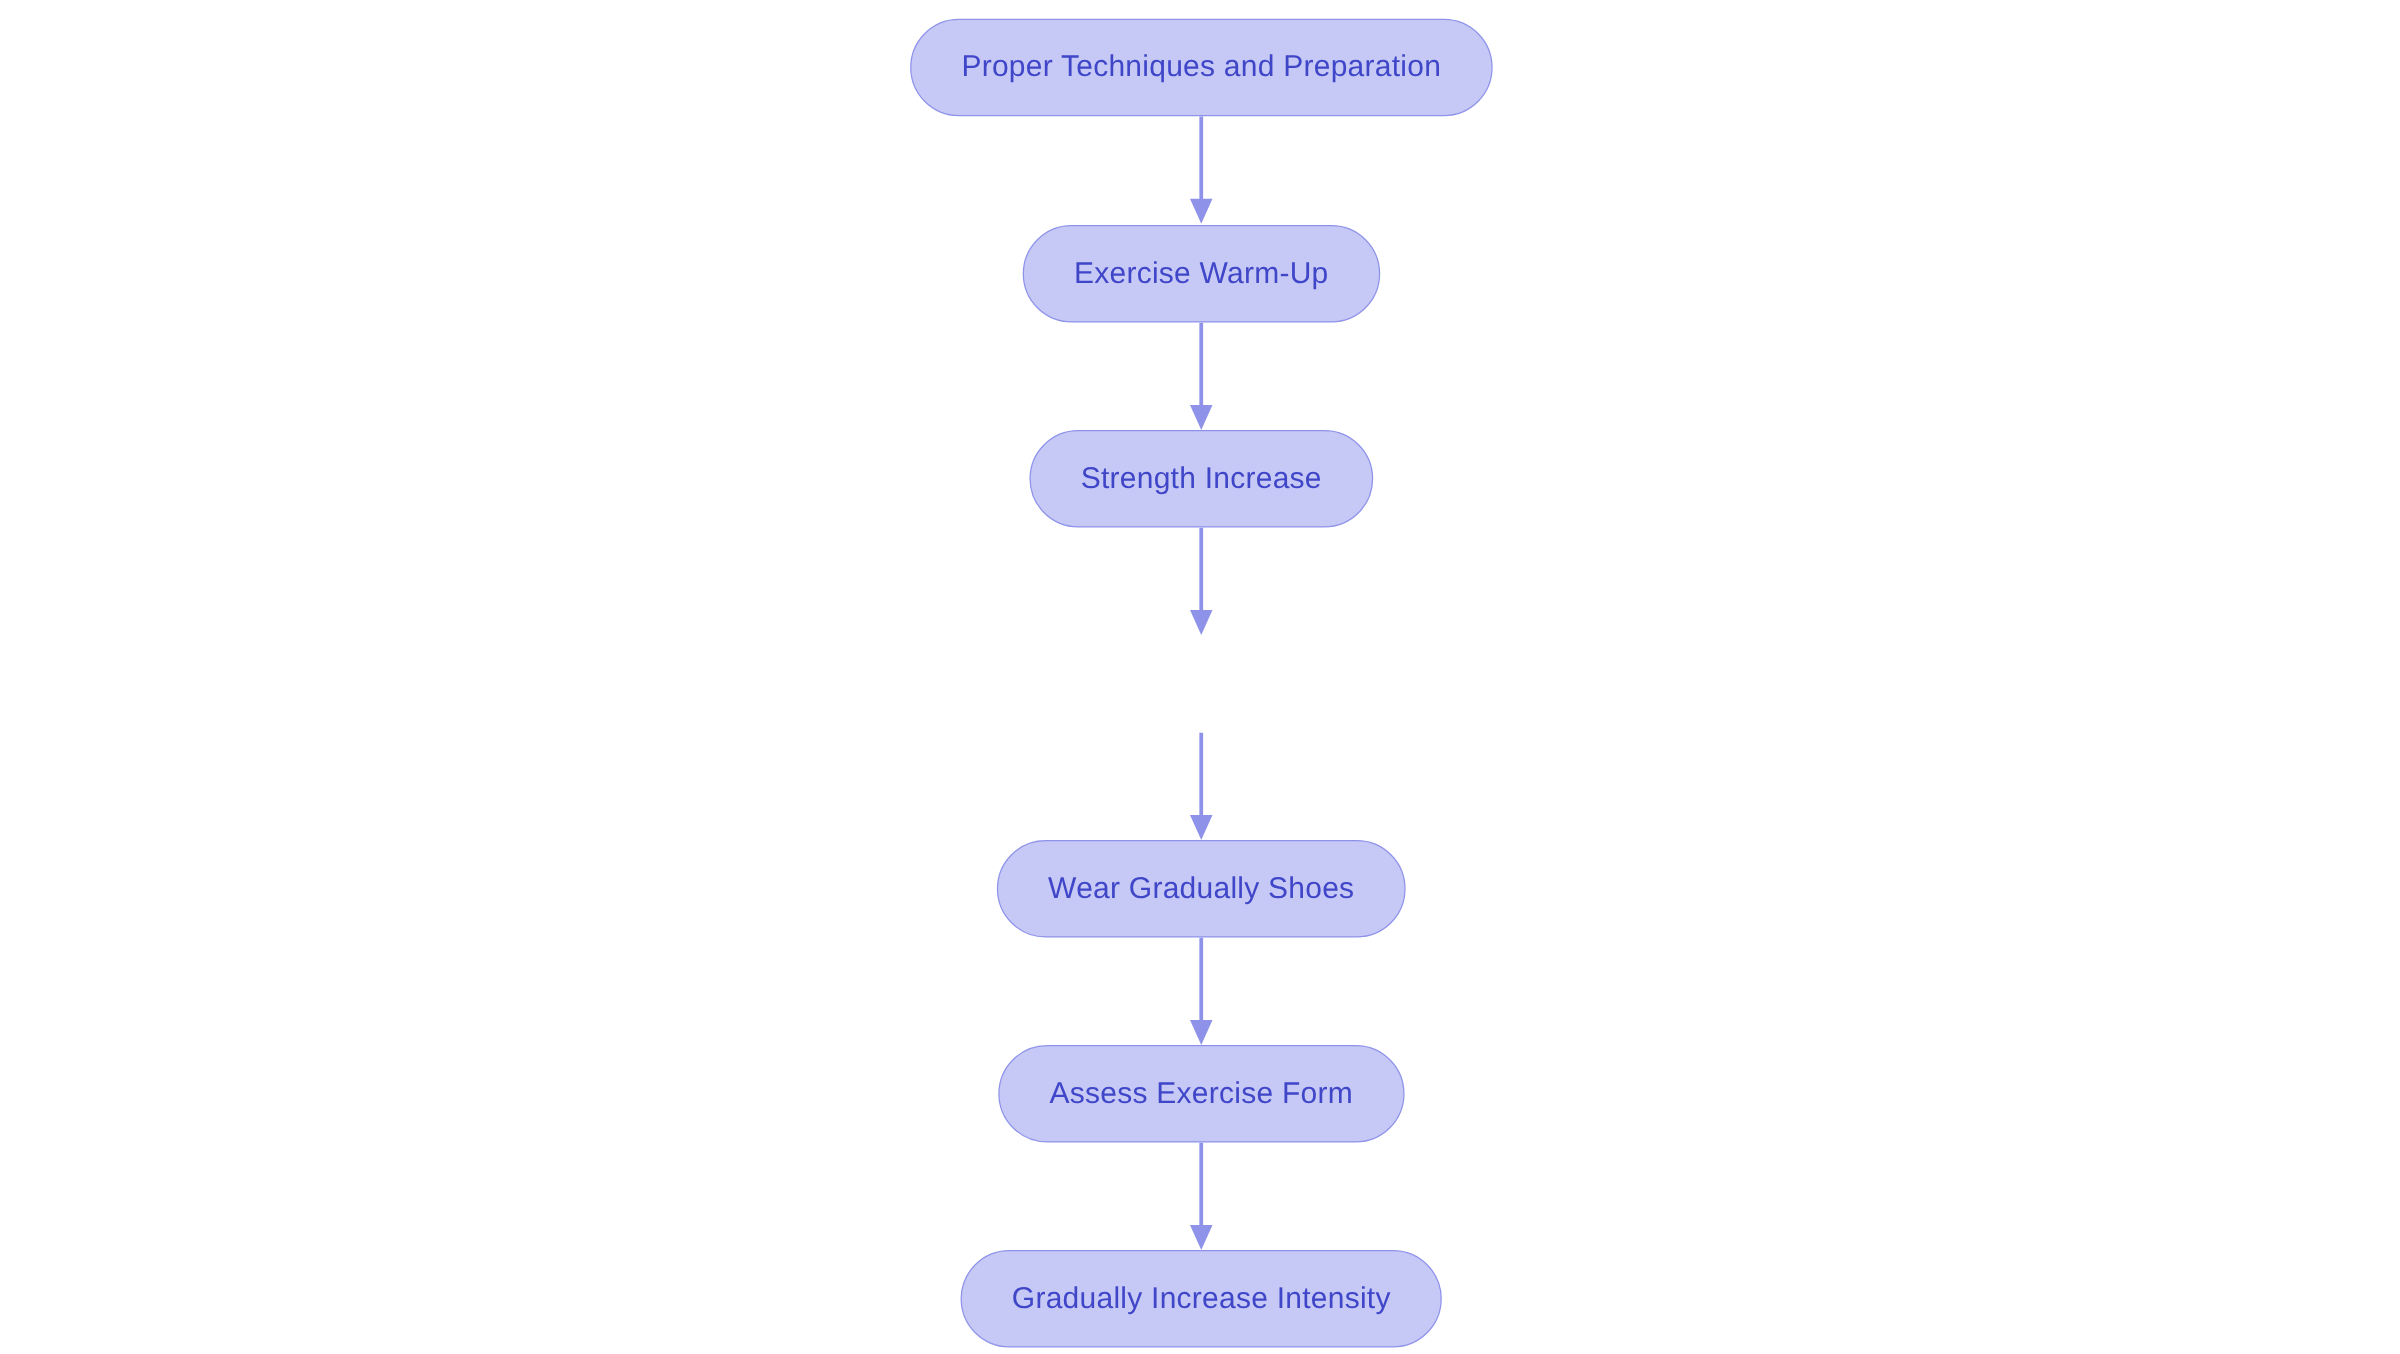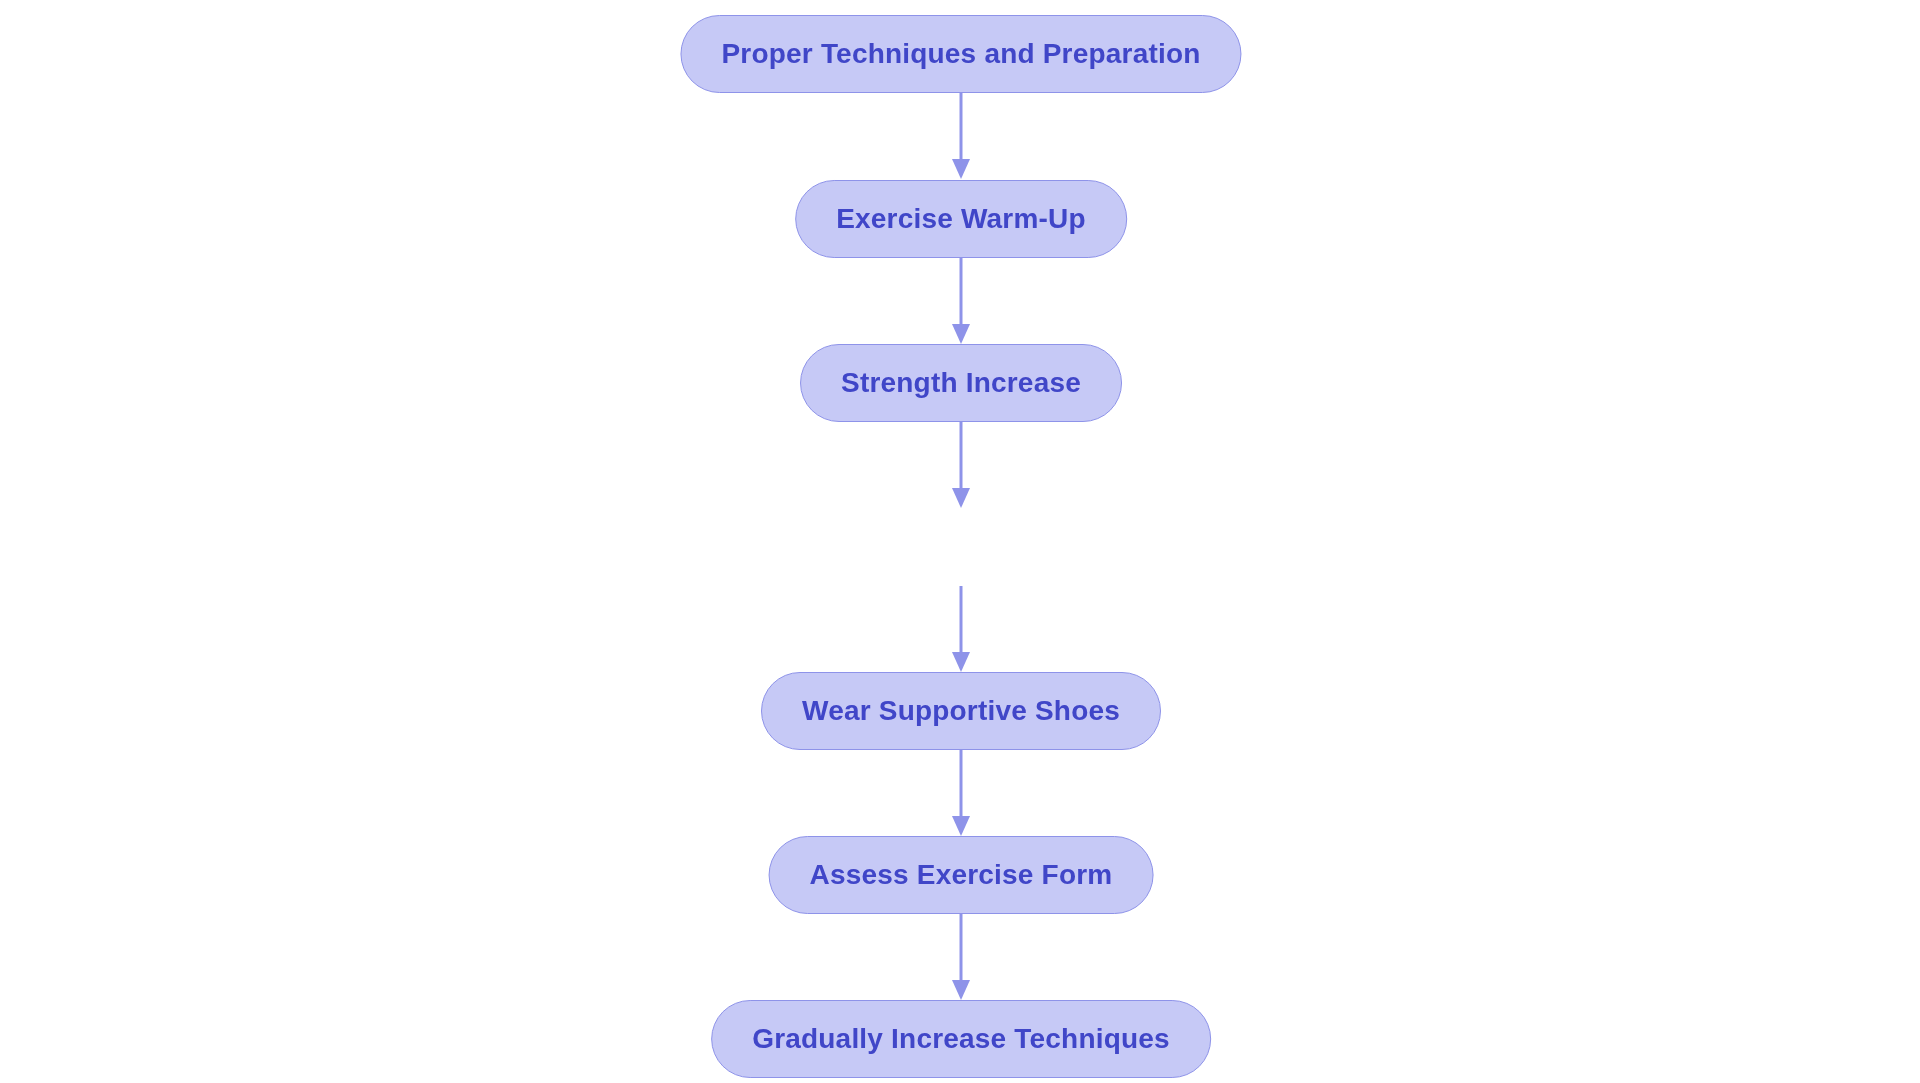--- a/index.html
+++ b/index.html
@@ -28,23 +28,22 @@
     height:78px;
     padding:0 40px;
     border-radius:39px;
     background:var(--node-fill);
     border:1.6px solid var(--node-border);
     display:flex;
     align-items:center;
     justify-content:center;
     white-space:nowrap;
     color:var(--node-text);
-    font-size:28px;
+    font-size:24px;
     letter-spacing:0.2px;
-    font-weight:bold;
   }
   .flow-arrow{
     position:absolute;
     left:961px;
     transform:translateX(-50%);
     width:22px;
     height:86px;
     display:block;
   }
 </style>
@@ -80,34 +79,34 @@
     <polygon points="2,66 20,66 11,86" fill="var(--arrow)"></polygon>
   </svg>
 
 
   <svg class="flow-arrow" style="top:586px" viewBox="0 0 22 86">
     <line x1="11" y1="0" x2="11" y2="67" stroke="var(--arrow)" stroke-width="3"></line>
     <polygon points="2,66 20,66 11,86" fill="var(--arrow)"></polygon>
   </svg>
 
   <div class="flow-node" style="top:672px">
-    <span>Wear Supportive Shoes</span>
+    <span>Wear Gradually Shoes</span>
   </div>
 
   <svg class="flow-arrow" style="top:750px" viewBox="0 0 22 86">
     <line x1="11" y1="0" x2="11" y2="67" stroke="var(--arrow)" stroke-width="3"></line>
     <polygon points="2,66 20,66 11,86" fill="var(--arrow)"></polygon>
   </svg>
 
   <div class="flow-node" style="top:836px">
     <span>Assess Exercise Form</span>
   </div>
 
   <svg class="flow-arrow" style="top:914px" viewBox="0 0 22 86">
     <line x1="11" y1="0" x2="11" y2="67" stroke="var(--arrow)" stroke-width="3"></line>
     <polygon points="2,66 20,66 11,86" fill="var(--arrow)"></polygon>
   </svg>
 
   <div class="flow-node" style="top:1000px">
-    <span>Gradually Increase Techniques</span>
+    <span>Gradually Increase Intensity</span>
   </div>
 
 </div>
 
 </body></html>

